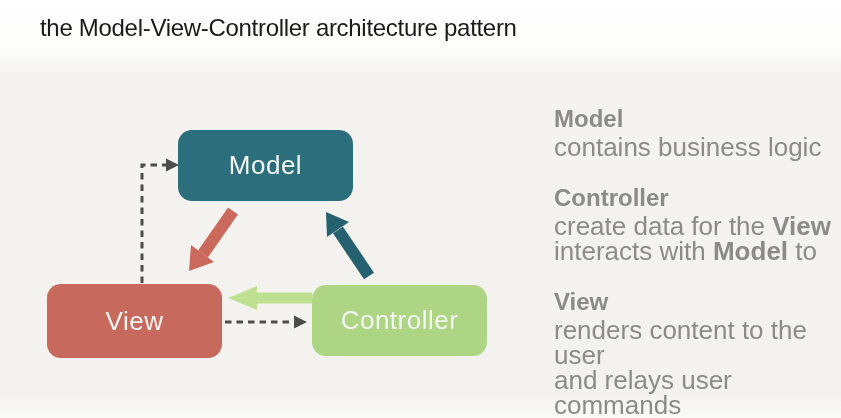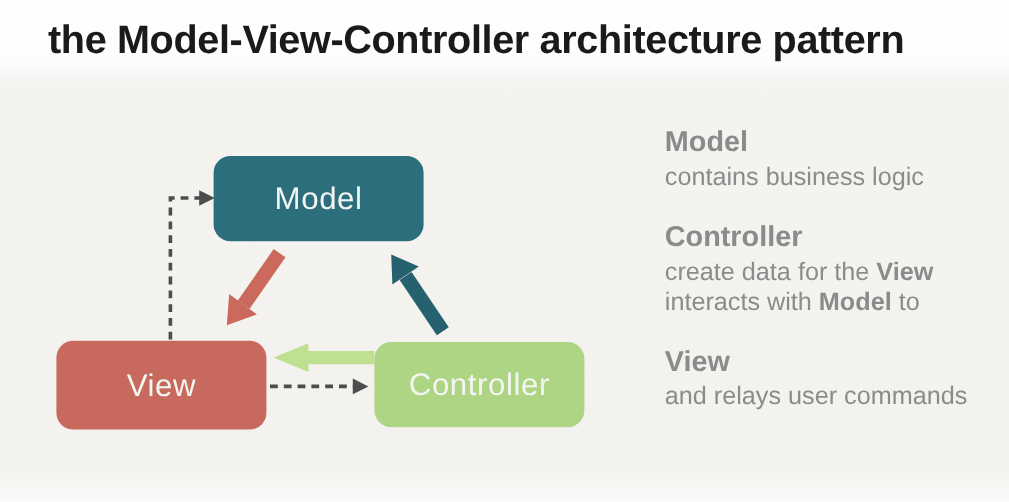--- a/index.html
+++ b/index.html
@@ -8,22 +8,22 @@
     position: relative;
     width: 841px;
     height: 418px;
     overflow: hidden;
     background: linear-gradient(180deg, #ffffff 0%, #fdfdfc 12%, #f4f3f0 17%, #f3f2ef 94%, #fafaf9 100%);
   }
   .title {
     position: absolute;
     left: 40px;
     top: 14px;
-    font-size: 33px;
-    font-weight: 700;
+    font-size: 24px;
+    font-weight: 400;
     color: #1a1a1a;
     letter-spacing: -0.3px;
     white-space: nowrap;
   }
   .arrows {
     position: absolute;
     left: 0; top: 0;
     width: 841px; height: 418px;
   }
   .node {
@@ -47,21 +47,21 @@
     color: #8b8b8b;
   }
   .legend .section { margin-bottom: 23px; }
   .legend .heading {
     font-size: 24px;
     font-weight: 700;
     line-height: 29px;
     margin-bottom: 2px;
   }
   .legend .line {
-    font-size: 21px;
+    font-size: 26px;
     line-height: 25px;
   }
   .legend .b { font-weight: 700; }
 </style>
 </head>
 <body>
 
 <div class="stage">
 
   <div class="title">the Model-View-Controller architecture pattern</div>
@@ -109,17 +109,18 @@
       <div class="heading">Model</div>
       <div class="line">contains business logic</div>
     </div>
     <div class="section">
       <div class="heading">Controller</div>
       <div class="line"><span>create data for the </span><span class="b">View</span></div>
       <div class="line"><span>interacts with </span><span class="b">Model</span><span> to</span></div>
     </div>
     <div class="section">
       <div class="heading">View</div>
+      <div class="line">renders content to the user</div>
       <div class="line">and relays user commands</div>
     </div>
   </div>
 
 </div>
 
 </body></html>

